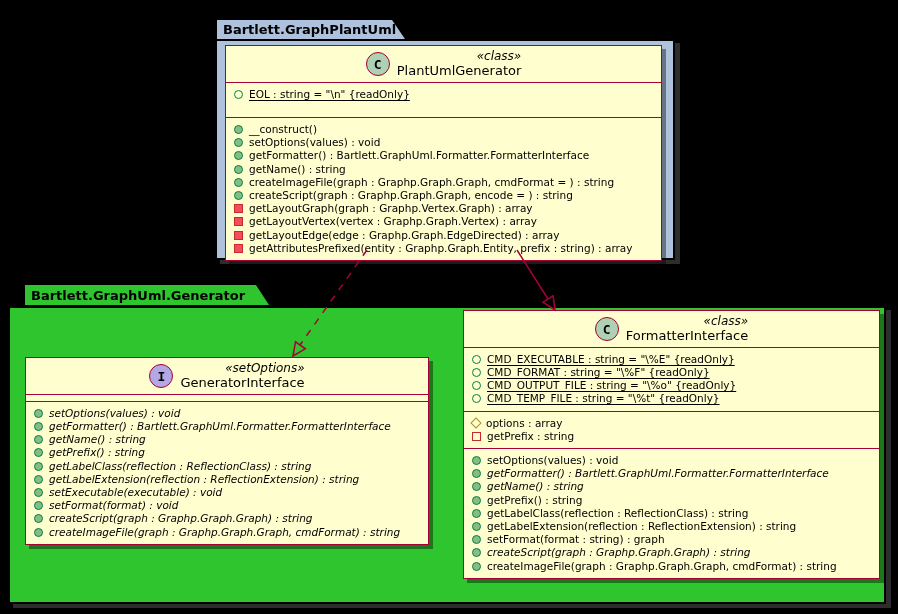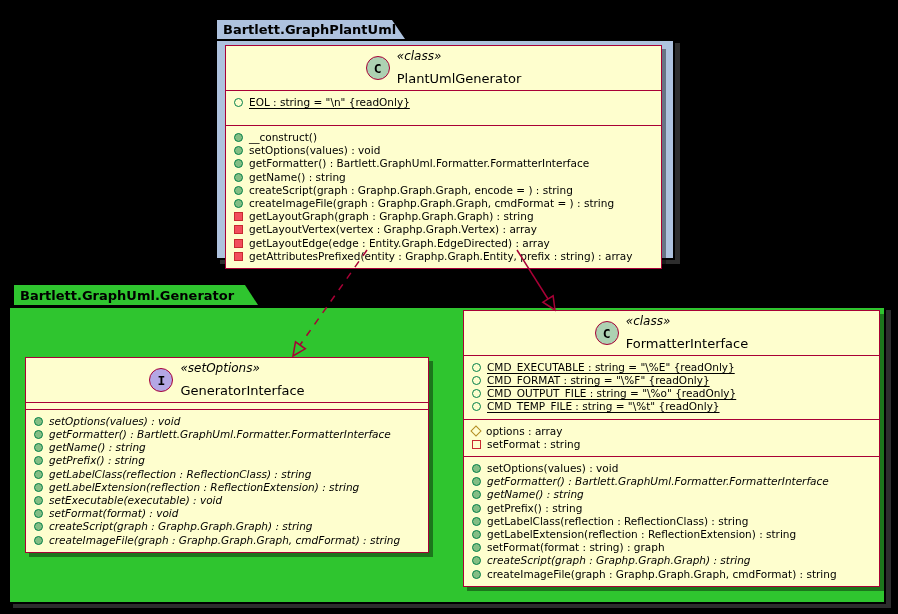--- a/index.html
+++ b/index.html
@@ -20,23 +20,23 @@
   
   .uml-class{position:absolute;background:#FEFECE;border:1.5px solid #A80036;
              box-sizing:border-box;box-shadow:4px 4px 0 rgba(0,0,0,0.4);}
   .cls-header{display:flex;justify-content:center;align-items:center;gap:7px;
               padding:4px 8px 3px;}
   .cicon{width:22px;height:22px;border-radius:50%;border:1.5px solid #A80036;
          display:flex;align-items:center;justify-content:center;flex-shrink:0;
          font-family:"DejaVu Sans Mono", monospace;font-weight:bold;font-size:13px;}
   .cicon.c{background:#ADD1B2;}
   .cicon.i{background:#B4A7E5;}
-  .cls-titles{text-align:left;line-height:1.15;}
+  .cls-titles{text-align:right;line-height:1.15;}
   .stereo{font-style:italic;font-size:12px;}
-  .cname{font-size:13px;margin-top:8px;}
+  .cname{font-size:13px;}
   .cname.italic{}
 
   .compartment{border-top:1.5px solid #A80036;padding:5px 8px 5px;}
   .compartment.pad-extra{padding-bottom:16px;}
   .compartment.empty{height:6px;padding:0;}
 
   .member{display:flex;align-items:center;line-height:13.2px;white-space:nowrap;}
   .mtext{font-size:10.5px;}
   .mtext.static{text-decoration:underline;text-underline-offset:2px;}
   .mtext.abstract{font-style:italic;}
@@ -54,21 +54,21 @@
 <body>
 
 <div class="canvas">
 
   <div class="pkg-body pkg-blue shadow-pkg" style="left:215px;top:39px;width:460px;height:221px;"></div>
   <div class="pkg-tab" style="left:215px;top:18px;width:192px;height:23px;">
     <div class="pkg-tab-inner pkg-blue">Bartlett.GraphPlantUml</div>
   </div>
 
   <div class="pkg-body pkg-green shadow-pkg" style="left:8px;top:306px;width:878px;height:298px;"></div>
-  <div class="pkg-tab" style="left:12px;top:283px;width:248px;height:24px;">
+  <div class="pkg-tab" style="left:23px;top:283px;width:248px;height:24px;">
     <div class="pkg-tab-inner pkg-green">Bartlett.GraphUml.Generator</div>
   </div>
 
   <svg class="rel-layer" width="898" height="614">
     <g>
       <line x1="367" y1="250" x2="300" y2="345" stroke="#A80036" stroke-width="1.5" stroke-dasharray="7,7"></line>
       <polygon points="293,356 295.5,341.9 305.3,348.8" fill="none" stroke="#A80036" stroke-width="1.5"></polygon>
     </g>
     <g>
       <line x1="517" y1="250" x2="548" y2="299" stroke="#A80036" stroke-width="1.5"></line>
@@ -102,37 +102,37 @@
         <div class="member">
           <span class="micon method-public"></span>
           <span class="mtext">getFormatter() : Bartlett.GraphUml.Formatter.FormatterInterface</span>
         </div>
         <div class="member">
           <span class="micon method-public"></span>
           <span class="mtext">getName() : string</span>
         </div>
         <div class="member">
           <span class="micon method-public"></span>
+          <span class="mtext">createImageFile(graph : Graphp.Graph.Graph, cmdFormat = ) : string</span>
+        </div>
+        <div class="member">
+          <span class="micon method-public"></span>
           <span class="mtext">createScript(graph : Graphp.Graph.Graph, encode = ) : string</span>
         </div>
         <div class="member">
-          <span class="micon method-public"></span>
-          <span class="mtext">createImageFile(graph : Graphp.Graph.Graph, cmdFormat = ) : string</span>
-        </div>
-        <div class="member">
-          <span class="micon method-private"></span>
-          <span class="mtext">getLayoutGraph(graph : Graphp.Graph.Graph) : string</span>
+          <span class="micon method-private"></span>
+          <span class="mtext">getLayoutGraph(graph : Graphp.Vertex.Graph) : array</span>
         </div>
         <div class="member">
           <span class="micon method-private"></span>
           <span class="mtext">getLayoutVertex(vertex : Graphp.Graph.Vertex) : array</span>
         </div>
         <div class="member">
           <span class="micon method-private"></span>
-          <span class="mtext">getLayoutEdge(edge : Entity.Graph.EdgeDirected) : array</span>
+          <span class="mtext">getLayoutEdge(edge : Graphp.Graph.EdgeDirected) : array</span>
         </div>
         <div class="member">
           <span class="micon method-private"></span>
           <span class="mtext">getAttributesPrefixed(entity : Graphp.Graph.Entity, prefix : string) : array</span>
         </div>
       </div>
   </div>
 
   <div class="uml-class" style="left:25px;top:357px;width:404px;z-index:5;">
     <div class="cls-header">
@@ -213,21 +213,21 @@
           <span class="mtext static">CMD_TEMP_FILE : string = "\%t" {readOnly}</span>
         </div>
       </div>
     <div class="compartment">
         <div class="member">
           <span class="micon field-protected"></span>
           <span class="mtext">options : array</span>
         </div>
         <div class="member">
           <span class="micon field-private"></span>
-          <span class="mtext">setFormat : string</span>
+          <span class="mtext">getPrefix : string</span>
         </div>
       </div>
     <div class="compartment">
         <div class="member">
           <span class="micon method-public"></span>
           <span class="mtext">setOptions(values) : void</span>
         </div>
         <div class="member">
           <span class="micon method-public"></span>
           <span class="mtext abstract">getFormatter() : Bartlett.GraphUml.Formatter.FormatterInterface</span>

